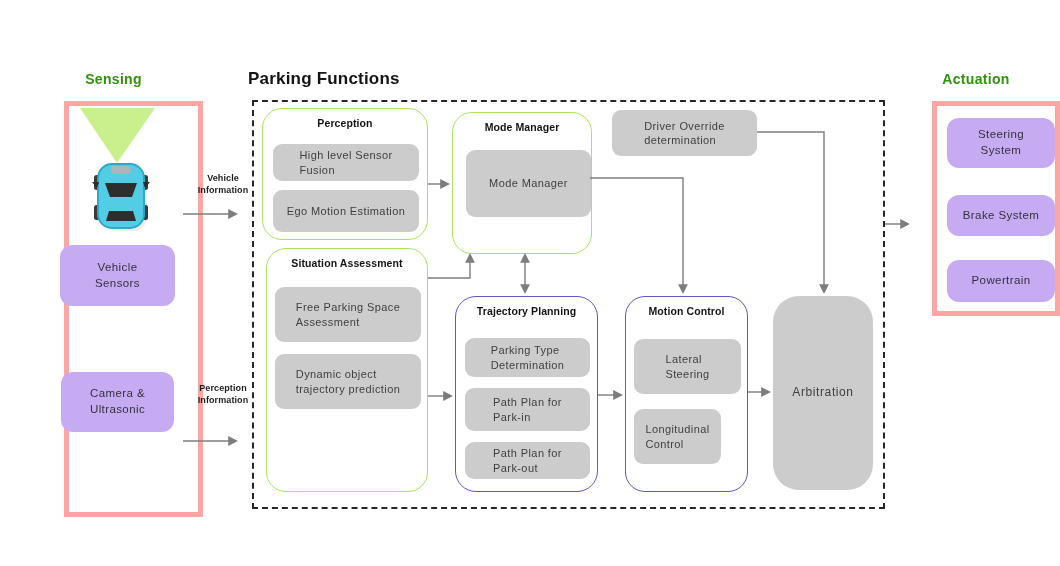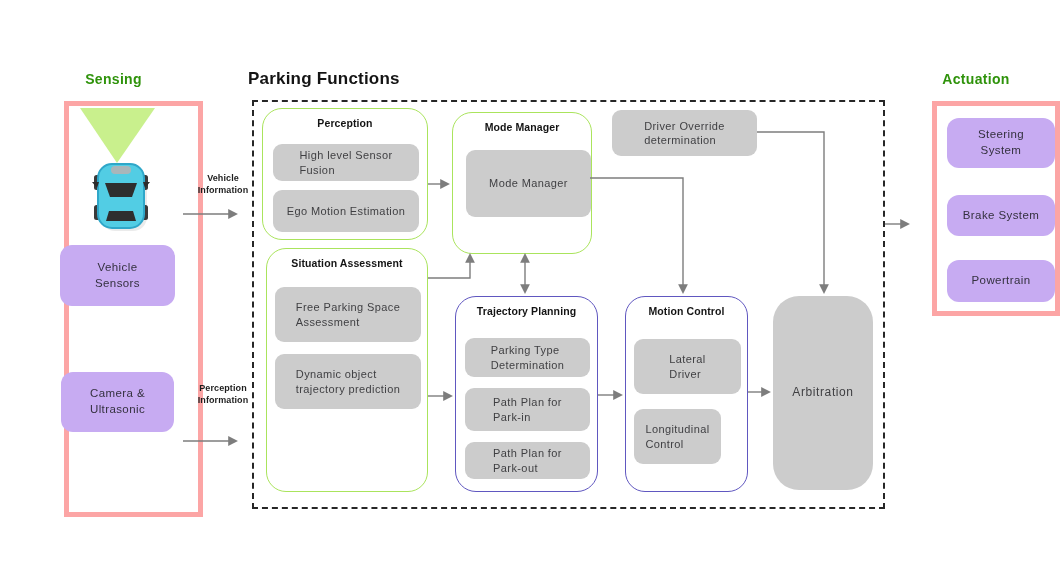--- a/index.html
+++ b/index.html
@@ -100,21 +100,21 @@
 Determination</div>
     <div class="gray-box" style="left:9px;top:91px;width:125px;height:43px;">Path Plan for
 Park-in</div>
     <div class="gray-box" style="left:9px;top:145px;width:125px;height:37px;">Path Plan for
 Park-out</div>
   </div>
 
   <div class="container indigo" style="left:625px;top:296px;width:123px;height:196px;">
     <div class="container-title">Motion Control</div>
     <div class="gray-box" style="left:8px;top:42px;width:107px;height:55px;">Lateral
-Driver</div>
+Steering</div>
     <div class="gray-box" style="left:8px;top:112px;width:87px;height:55px;">Longitudinal
 Control</div>
   </div>
 
   <div class="gray-box arb-text" style="left:773px;top:296px;width:100px;height:194px;border-radius:26px;">Arbitration</div>
 
   <div class="outer-box" style="left:912px;top:101px;width:128px;height:215px;">
     <div class="purple-box" style="left:10px;top:12px;width:108px;height:50px;">Steering
 System</div>
     <div class="purple-box" style="left:10px;top:89px;width:108px;height:41px;">Brake System</div>

